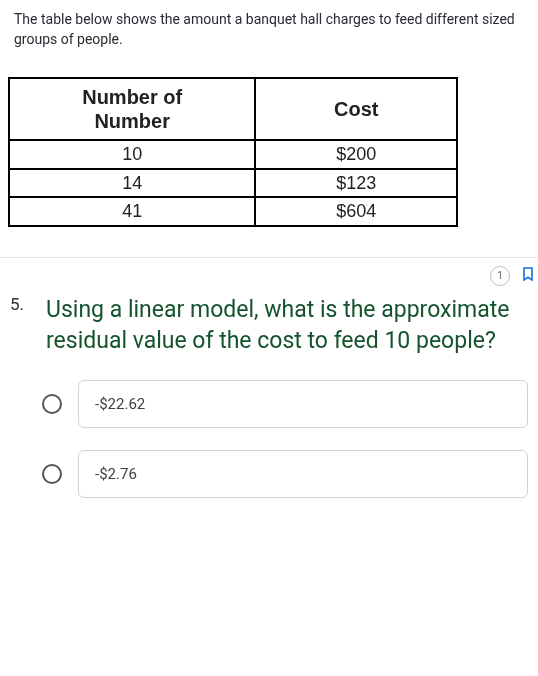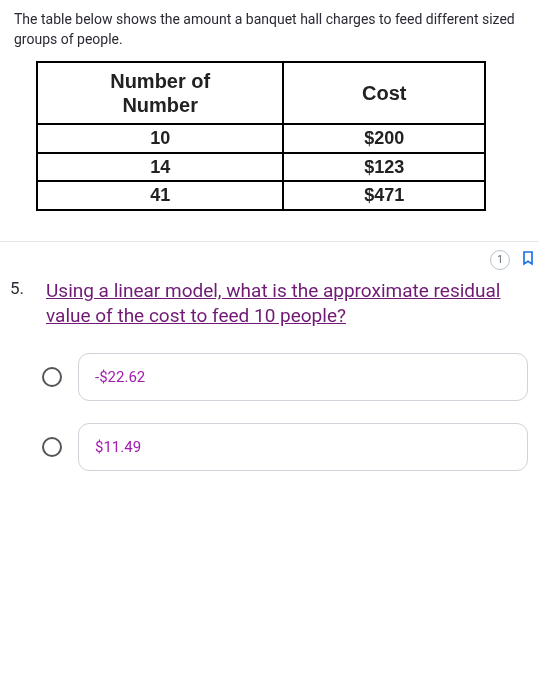--- a/index.html
+++ b/index.html
@@ -5,27 +5,27 @@
     * { box-sizing: border-box; margin: 0; padding: 0; }
     body {
       font-family: -apple-system, BlinkMacSystemFont, "Segoe UI", Roboto, Arial, sans-serif;
       background: #fff;
       width: 538px;
       height: 676px;
       overflow: hidden;
       color: #222;
     }
     .intro {
-      padding: 10px 14px 12px 14px;
+      padding: 10px 14px 28px 14px;
       font-size: 14px;
       color: #2a2a35;
       line-height: 1.4;
     }
     .table-wrap {
-      padding: 0 14px 0 36px;
+      padding: 0 14px 0 8px;
     }
     table {
       border-collapse: collapse;
       width: 450px;
       font-family: Arial, sans-serif;
     }
     th, td {
       border: 2px solid #000;
       text-align: center;
       padding: 2px 8px;
@@ -33,21 +33,21 @@
     }
     th {
       font-weight: 700;
       font-size: 20px;
       line-height: 1.2;
       padding: 6px 8px;
     }
     th:first-child { width: 55%; }
     td {
       font-size: 18px;
-      font-weight: 700;
+      font-weight: 400;
       line-height: 1.25;
       border-radius: 8px;
     }
     .divider {
       border-top: 1px solid #e2e2e8;
       margin: 30px 0 0 0;
     }
     .badge-row {
       display: flex;
       justify-content: flex-end;
@@ -71,48 +71,47 @@
       display: flex;
       gap: 14px;
       padding: 4px 14px 0 10px;
     }
     .q-number {
       font-size: 17px;
       color: #2a2a35;
       min-width: 22px;
     }
     .q-text {
-      font-size: 19px;
-      color: #701a75;
+      font-size: 23px;
+      color: #14532d;
       line-height: 1.35;
-      text-decoration: underline;
     }
     .choices {
       padding: 24px 10px 0 42px;
     }
     .choice {
       display: flex;
       align-items: center;
       gap: 16px;
       margin-bottom: 22px;
     }
     .radio {
       width: 20px; height: 20px;
       border: 2px solid #555;
       border-radius: 50%;
       flex: 0 0 20px;
       background: #fff;
     }
     .choice-box {
       flex: 1;
       border: 1px solid #cfd4da;
-      border-radius: 11px;
+      border-radius: 6px;
       padding: 14px 16px;
       font-size: 15px;
-      color: #a21caf;
+      color: #404040;
       background: #fff;
     }
   </style>
 </head>
 <body>
 
 <div class="intro">The table below shows the amount a banquet hall charges to feed different sized groups of people.</div>
 
 <div class="table-wrap">
   <table>
@@ -129,21 +128,21 @@
       <tr>
         <td>10</td>
         <td>$200</td>
       </tr>
       <tr>
         <td>14</td>
         <td>$123</td>
       </tr>
       <tr>
         <td>41</td>
-        <td>$471</td>
+        <td>$604</td>
       </tr>
     </tbody>
   </table>
 </div>
 
 <div class="divider"></div>
 
 <div class="badge-row">
   <div class="points-badge">1</div>
   <div class="bookmark-icon">
@@ -158,15 +157,15 @@
   <div class="q-text">Using a linear model, what is the approximate residual value of the cost to feed 10 people?</div>
 </div>
 
 <div class="choices">
   <div class="choice">
     <div class="radio"></div>
     <div class="choice-box">-$22.62</div>
   </div>
   <div class="choice">
     <div class="radio"></div>
-    <div class="choice-box">$11.49</div>
+    <div class="choice-box">-$2.76</div>
   </div>
 </div>
 
 </body></html>

